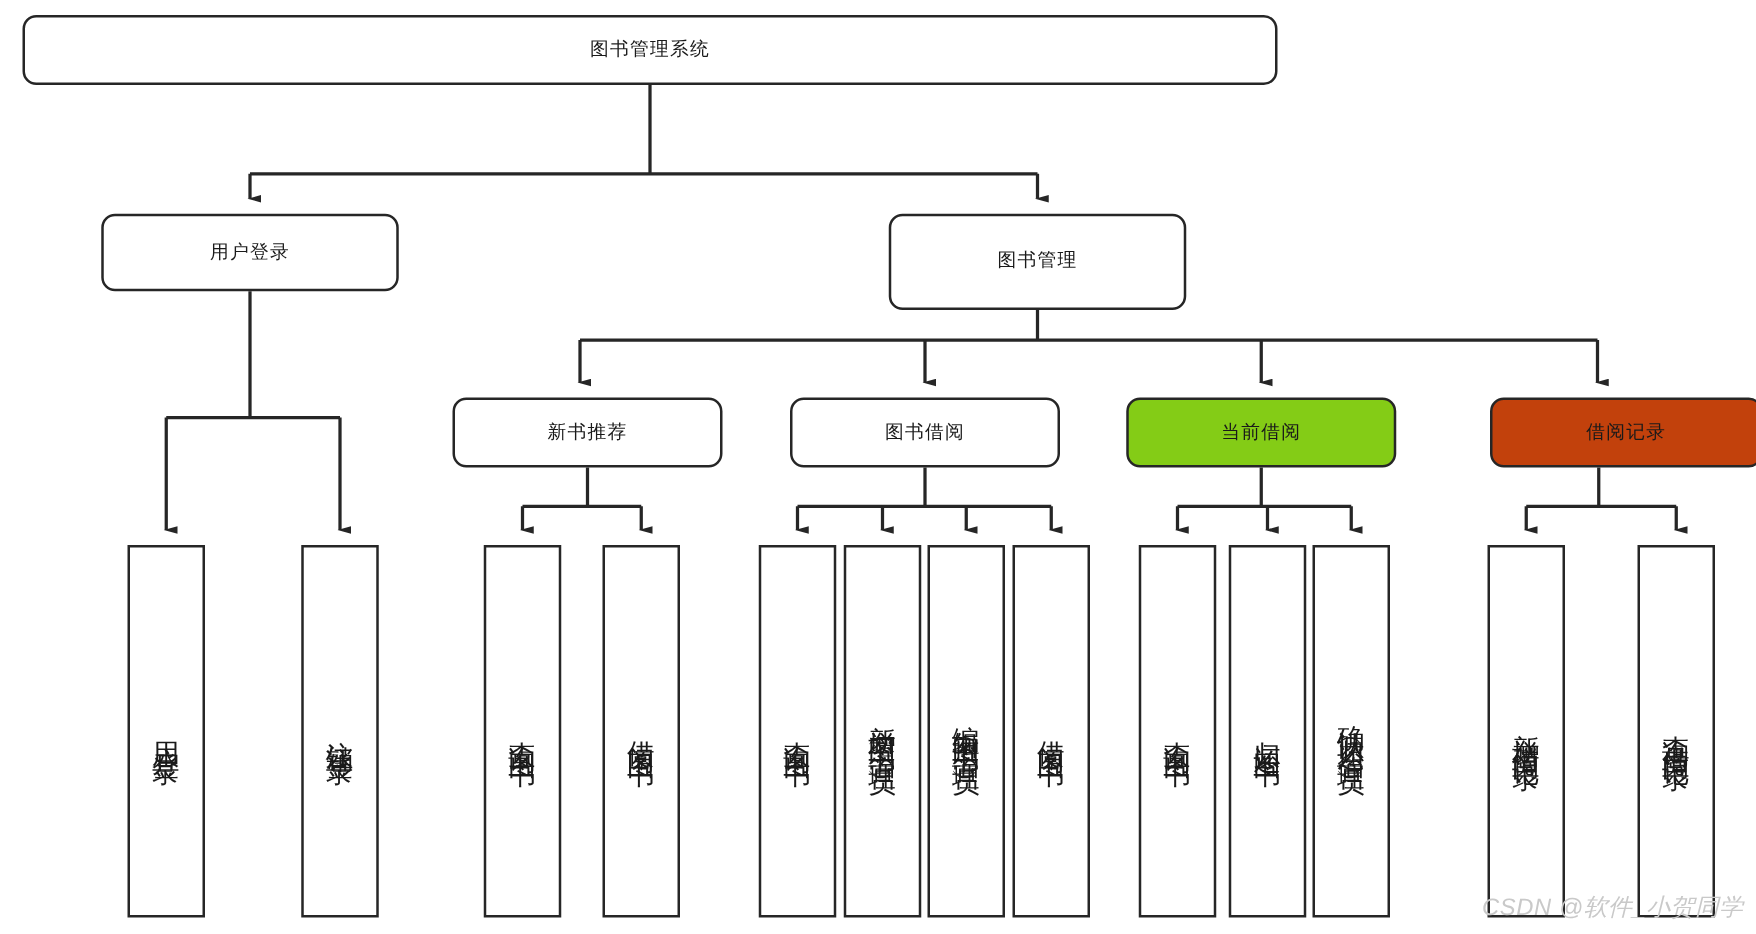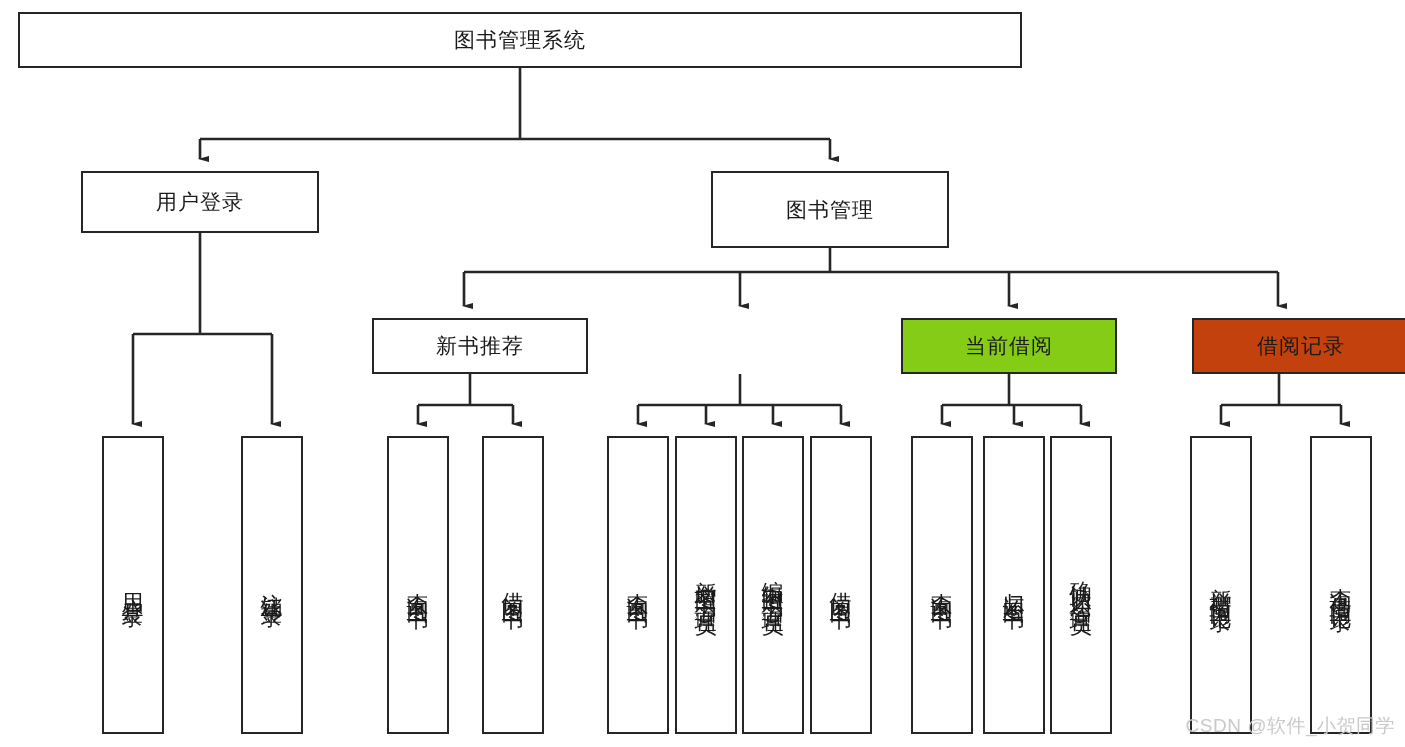--- a/index.html
+++ b/index.html
@@ -29,23 +29,24 @@
     box-sizing: border-box;
     background: #ffffff;
     border: 2px solid #262626;
     display: flex;
     align-items: center;
     justify-content: center;
     color: #1a1a1a;
     z-index: 3;
   }
   .node.horizontal {
-    font-size: 21px;
+    font-size: 15px;
     letter-spacing: 1px;
     line-height: 1.1;
+    border-radius: 11px;
   }
   .node.vertical {
     writing-mode: vertical-rl;
     text-orientation: upright;
     font-size: 22px;
     letter-spacing: 5px;
     line-height: 1.05;
     padding: 6px 0;
     align-items: center;
     justify-content: center;
@@ -57,20 +58,21 @@
   }
   .watermark {
     position: absolute;
     right: 10px;
     bottom: 8px;
     font-size: 19px;
     color: #c9c9c9;
     letter-spacing: 0.5px;
     z-index: 5;
     white-space: nowrap;
+    font-style: italic;
   }
 </style>
 </head>
 <body>
 
 <div id="canvas">
 
   <svg id="svg-layer" viewBox="0 0 1405 747" xmlns="http://www.w3.org/2000/svg">
     <defs>
       <marker id="arrow" markerWidth="10" markerHeight="12" refX="3" refY="9" orient="auto" markerUnits="userSpaceOnUse">
@@ -125,22 +127,25 @@
     <span>图书管理系统</span>
   </div>
 
   <div class="node horizontal" style="left: 81px; top: 171px; width: 238px; height: 62px; border-color: rgb(38, 38, 38); background: rgb(255, 255, 255); color: rgb(26, 26, 26);">
     <span>用户登录</span>
   </div>
   <div class="node horizontal" style="left: 711px; top: 171px; width: 238px; height: 77px; border-color: rgb(38, 38, 38); background: rgb(255, 255, 255); color: rgb(26, 26, 26);">
     <span>图书管理</span>
   </div>
 
-  <div class="node horizontal" style="left: 372px; top: 318px; width: 216px; height: 56px; border-color: rgb(38, 38, 38); background: rgb(255, 255, 255); color: rgb(26, 26, 26);">
+  <div class="node horizontal" style="left: 362px; top: 318px; width: 216px; height: 56px; border-color: rgb(38, 38, 38); background: rgb(255, 255, 255); color: rgb(26, 26, 26);">
     <span>新书推荐</span>
+  </div>
+  <div class="node horizontal" style="left: 632px; top: 318px; width: 216px; height: 56px; border-color: rgb(38, 38, 38); background: rgb(255, 255, 255); color: rgb(26, 26, 26);">
+    <span>图书借阅</span>
   </div>
   <div class="node horizontal" style="left: 901px; top: 318px; width: 216px; height: 56px; border-color: rgb(38, 38, 38); background: #84cc16; color: rgb(26, 26, 26);">
     <span>当前借阅</span>
   </div>
   <div class="node horizontal" style="left: 1192px; top: 318px; width: 218px; height: 56px; border-color: rgb(38, 38, 38); background: #c2410c; color: rgb(26, 26, 26);">
     <span>借阅记录</span>
   </div>
 
   <div class="node vertical" style="left: 102px; top: 436px; width: 62px; height: 298px; border-color: rgb(38, 38, 38); background: rgb(255, 255, 255); color: rgb(26, 26, 26);">
     <span class="vlabel">用户登录</span>

